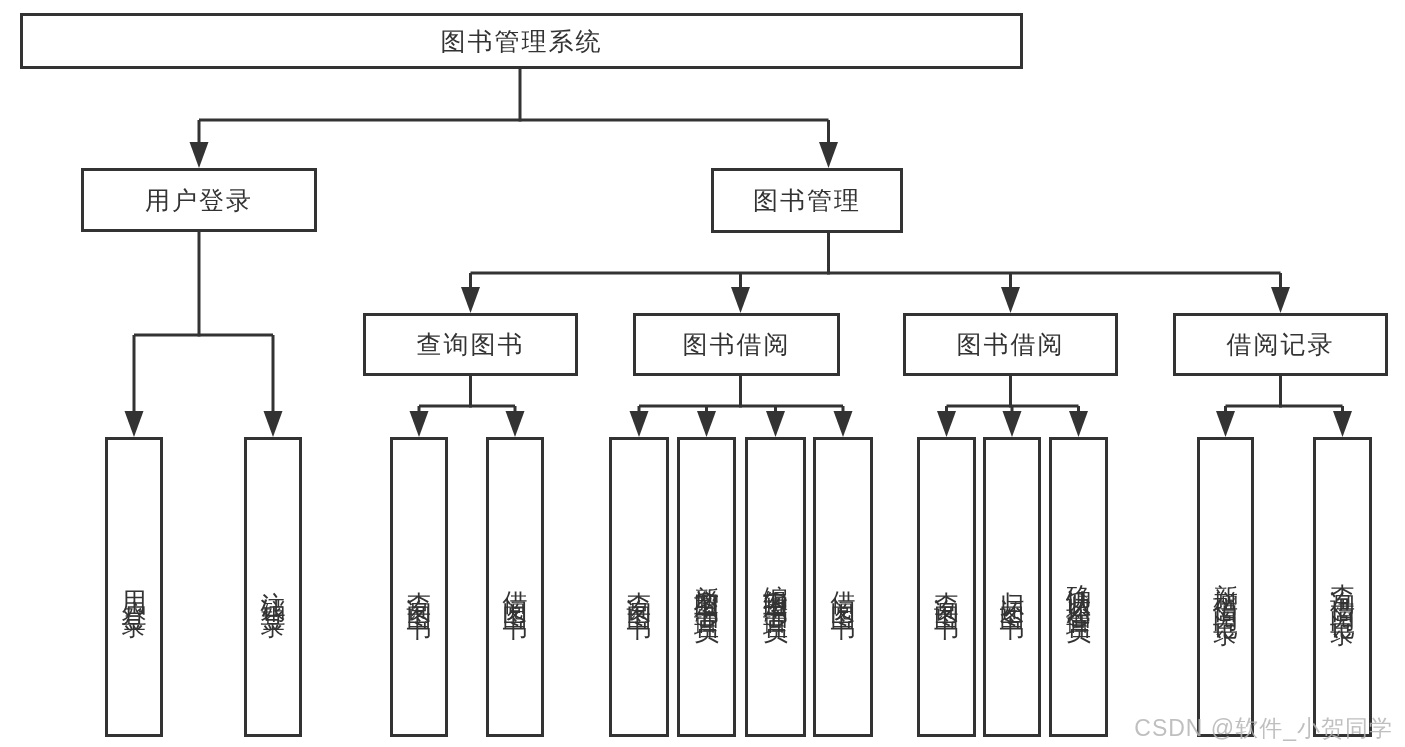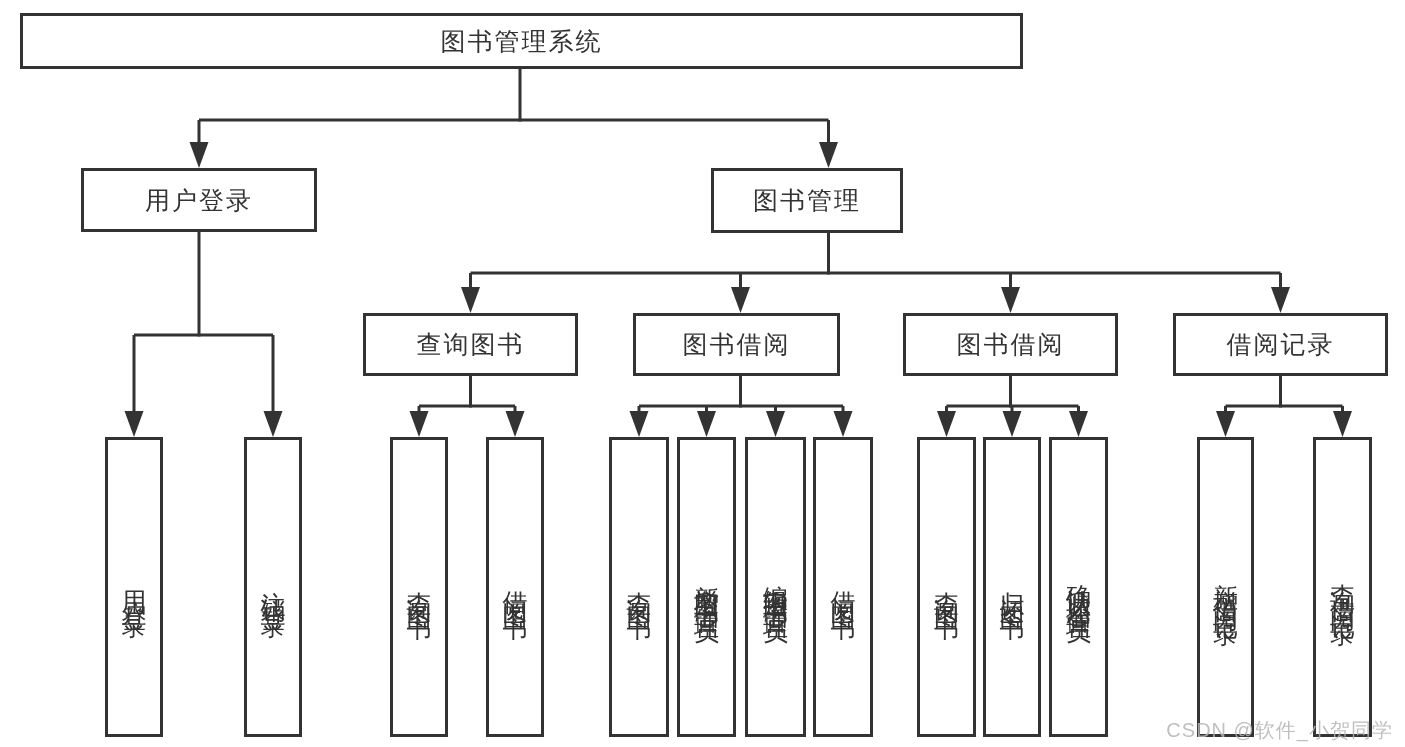--- a/index.html
+++ b/index.html
@@ -10,21 +10,21 @@
   .box{position:absolute;box-sizing:border-box;background:#ffffff;
        border:3px solid #333333;display:flex;align-items:center;
        justify-content:center;z-index:2;}
   .hlabel{color:#333333;font-size:25px;letter-spacing:2px;white-space:nowrap;
           line-height:1;}
   .vlabel{color:#333333;font-size:25px;writing-mode:vertical-rl;
           text-orientation:mixed;letter-spacing:8px;line-height:1;
           white-space:nowrap;}
   .tight .vlabel{letter-spacing:5px;}
   #watermark{position:absolute;right:12px;bottom:3px;z-index:3;
-             color:#b5b5b5;font-size:20px;letter-spacing:1px;opacity:0.85;
+             color:#b5b5b5;font-size:23px;letter-spacing:1px;opacity:0.85;
              white-space:nowrap;}
 </style>
 </head>
 <body>
 
 <div id="canvas">
 
   <svg id="connectors" width="1405" height="747" viewBox="0 0 1405 747">
       <line x1="520" y1="69" x2="520" y2="121.5" stroke="#333333" stroke-width="3"></line>
       <line x1="199" y1="120" x2="828.5" y2="120" stroke="#333333" stroke-width="3"></line>

